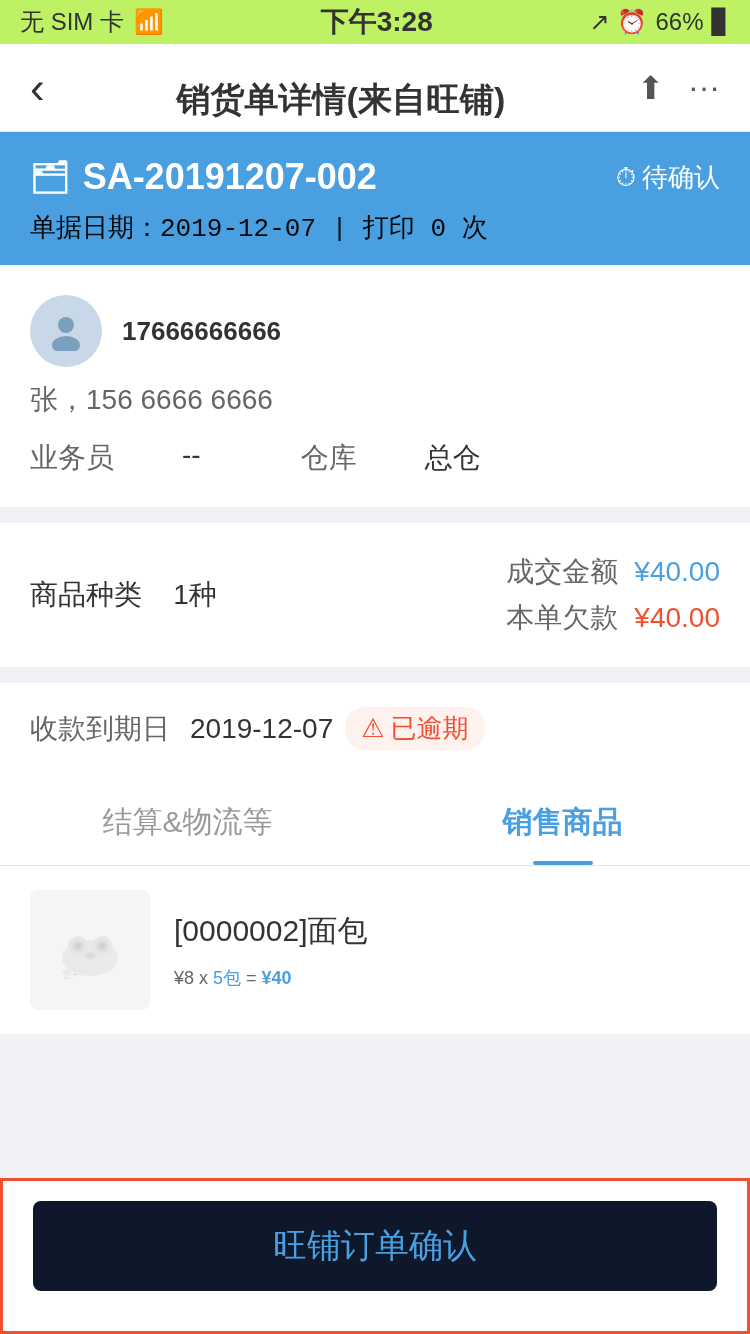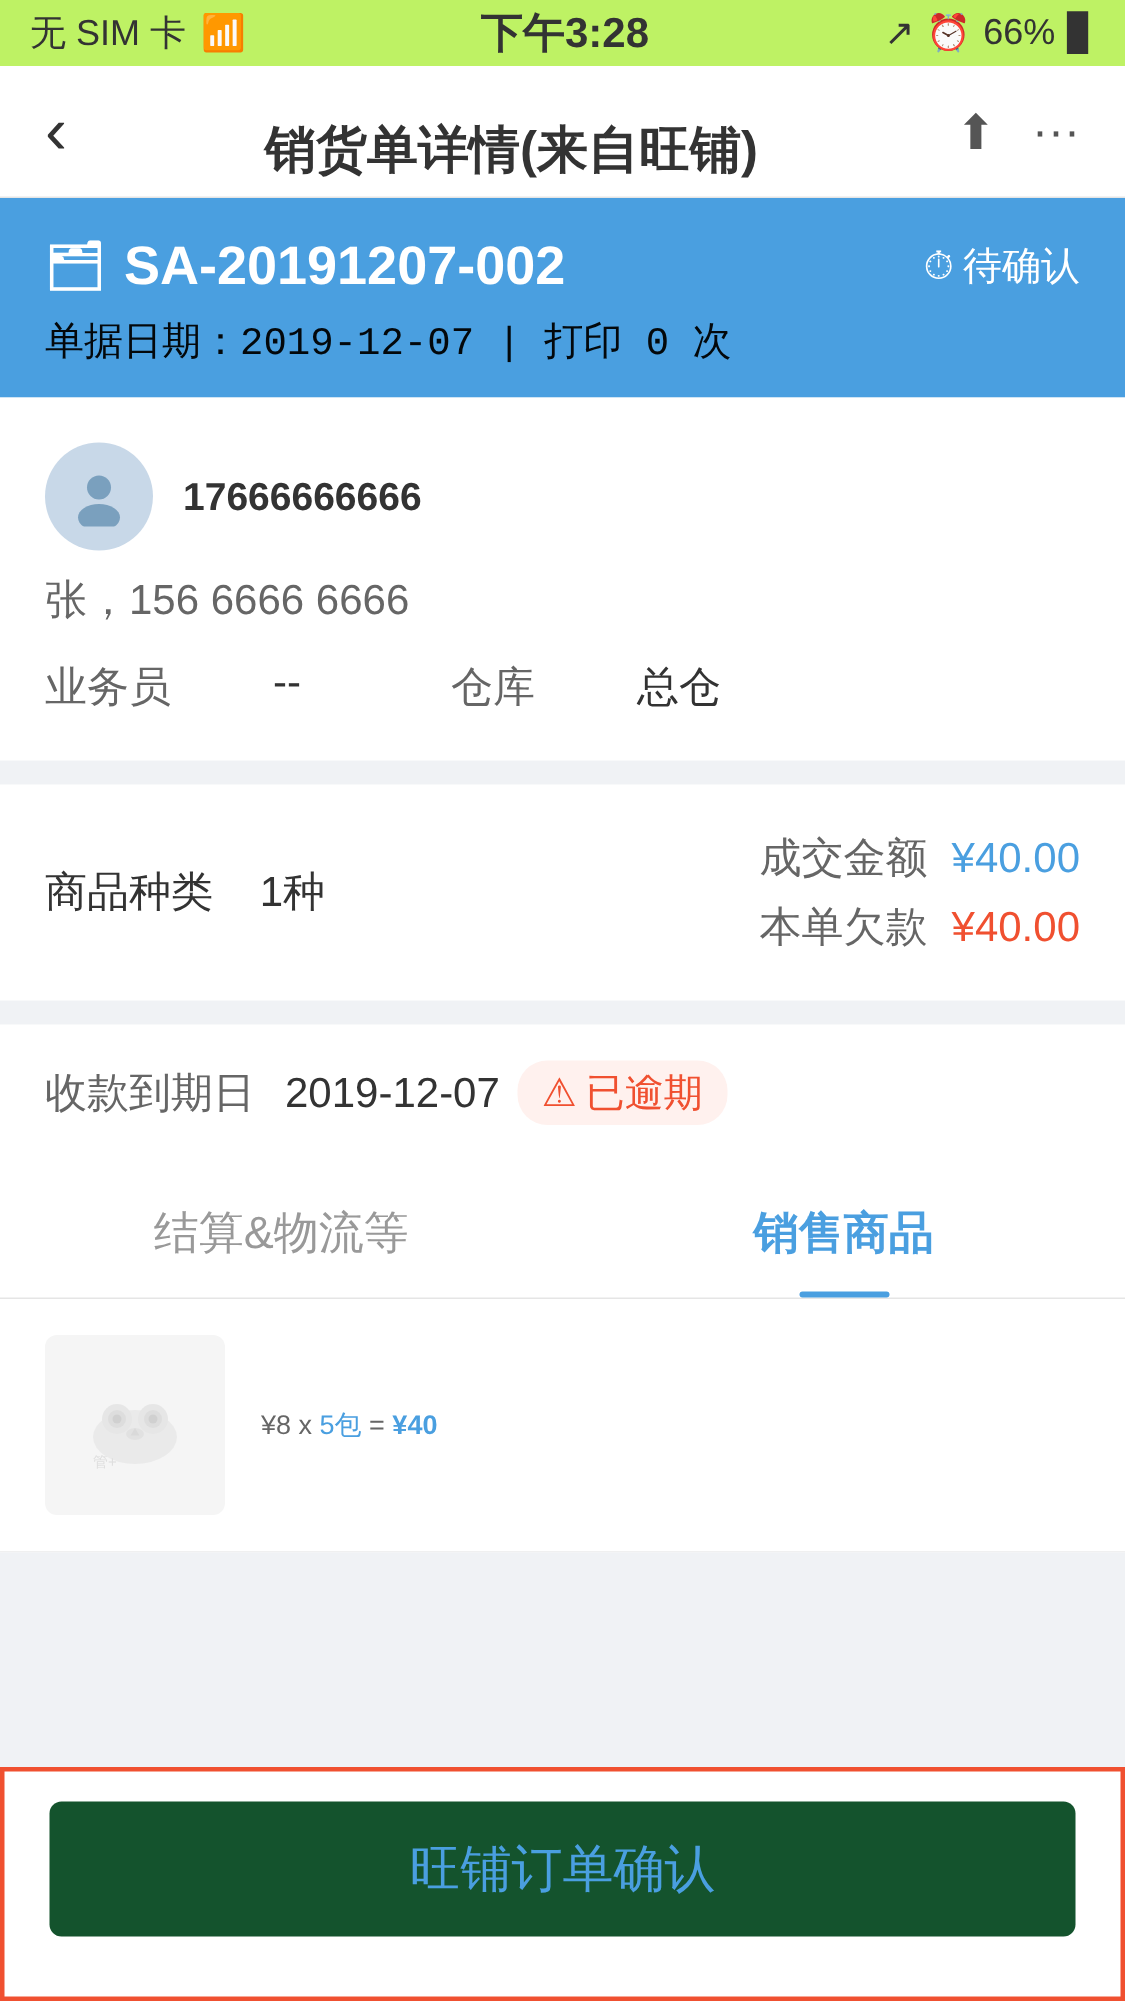--- a/index.html
+++ b/index.html
@@ -263,21 +263,21 @@
       bottom: 0;
       left: 0;
       width: 750px;
       background: #fff;
       padding: 20px 30px 40px;
       border: 3px solid #f05030;
     }
     .confirm-button {
       width: 100%;
       height: 90px;
-      background: #14532d;
+      background: #0f172a;
       border: none;
       border-radius: 8px;
       font-size: 34px;
       color: #4a9fe0;
       font-weight: 500;
       cursor: pointer;
       display: flex;
       align-items: center;
       justify-content: center;
     }
@@ -398,20 +398,21 @@
           <circle cx="28" cy="26" r="6" fill="#999"></circle>
           <circle cx="52" cy="26" r="6" fill="#999"></circle>
           <circle cx="28" cy="26" r="3" fill="#666"></circle>
           <circle cx="52" cy="26" r="3" fill="#666"></circle>
           <ellipse cx="40" cy="36" rx="6" ry="4" fill="#aaa"></ellipse>
           <polygon points="40,32 37,37 43,37" fill="#888"></polygon>
           <text x="12" y="58" font-size="10" fill="#999" font-family="sans-serif">管+</text>
         </svg>
       </div>
       <div class="product-info">
+        <div class="product-name">[0000002]面包</div>
         <div class="product-price">
           <span>¥8 x </span>
           <span class="qty">5包</span>
           <span> = </span>
           <span class="total">¥40</span>
         </div>
       </div>
     </div>
   </div>
 </div>

